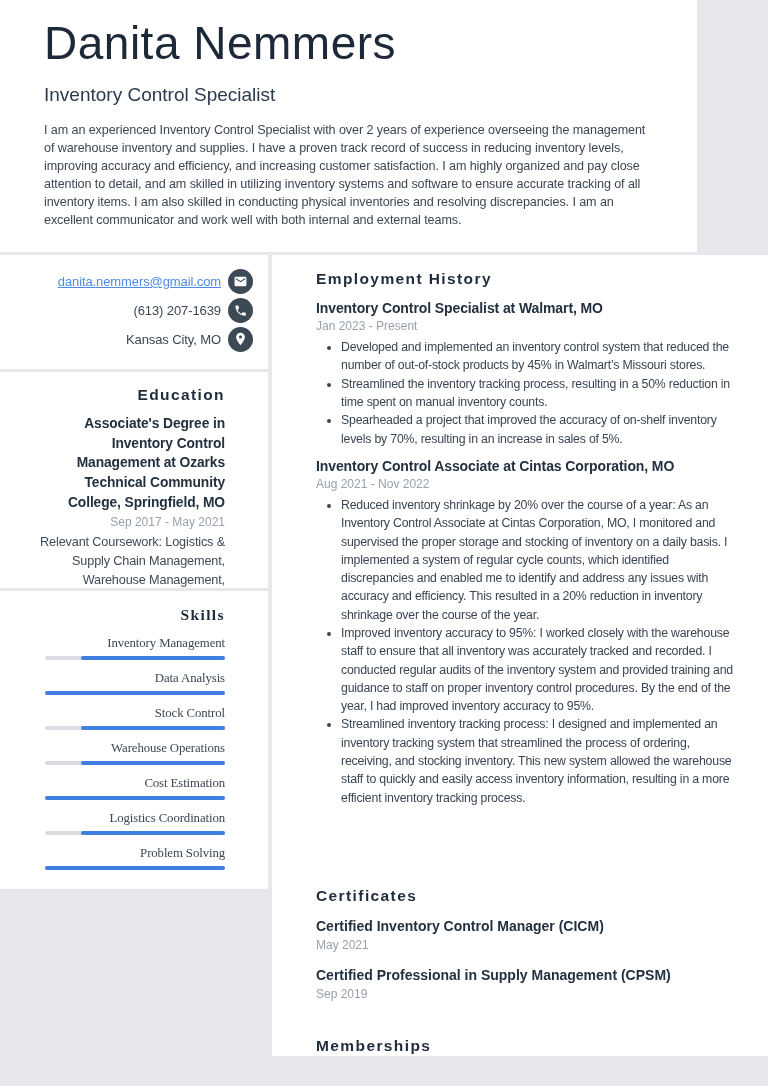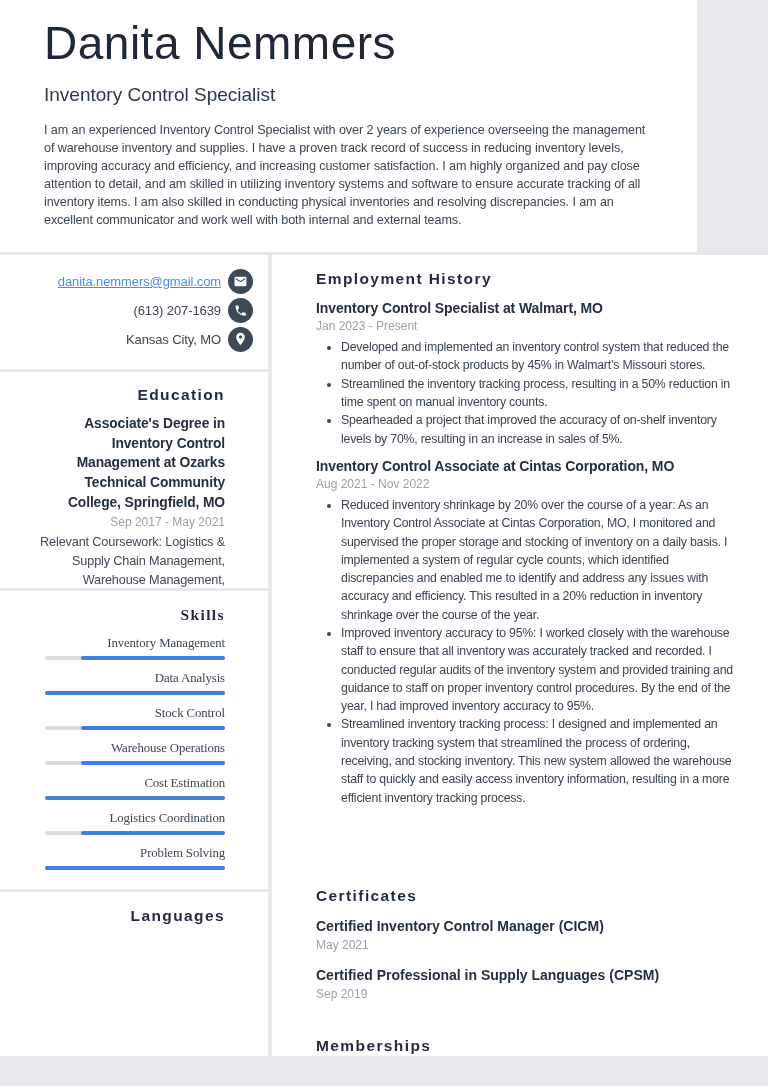--- a/index.html
+++ b/index.html
@@ -213,23 +213,20 @@
           </div>
       </div>
       <div>
         <div class="skill-label">Problem Solving</div>
         <div class="skill-track">
             <div class="skill-fill" style="width: 100%;"></div>
           </div>
       </div>
     </div>
 
-    <div class="card languages-card">
-      <h2 class="section">Languages</h2>
-    </div>
 
   </div>
 
   <div class="col-right">
 
     <div class="card employment-card">
       <h2 class="section">Employment History</h2>
 
       <div class="job">
         <h3>Inventory Control Specialist at Walmart, MO</h3>
@@ -252,21 +249,21 @@
       </div>
     </div>
 
     <div class="card certificates-card">
       <h2 class="section">Certificates</h2>
       <div class="cert-item">
         <h3 class="cert-title">Certified Inventory Control Manager (CICM)</h3>
         <div class="date-line">May 2021</div>
       </div>
       <div class="cert-item">
-        <h3 class="cert-title">Certified Professional in Supply Languages (CPSM)</h3>
+        <h3 class="cert-title">Certified Professional in Supply Management (CPSM)</h3>
         <div class="date-line">Sep 2019</div>
       </div>
     </div>
 
     <div class="card memberships-card">
       <h2 class="section">Memberships</h2>
     </div>
 
   </div>
 </div>

